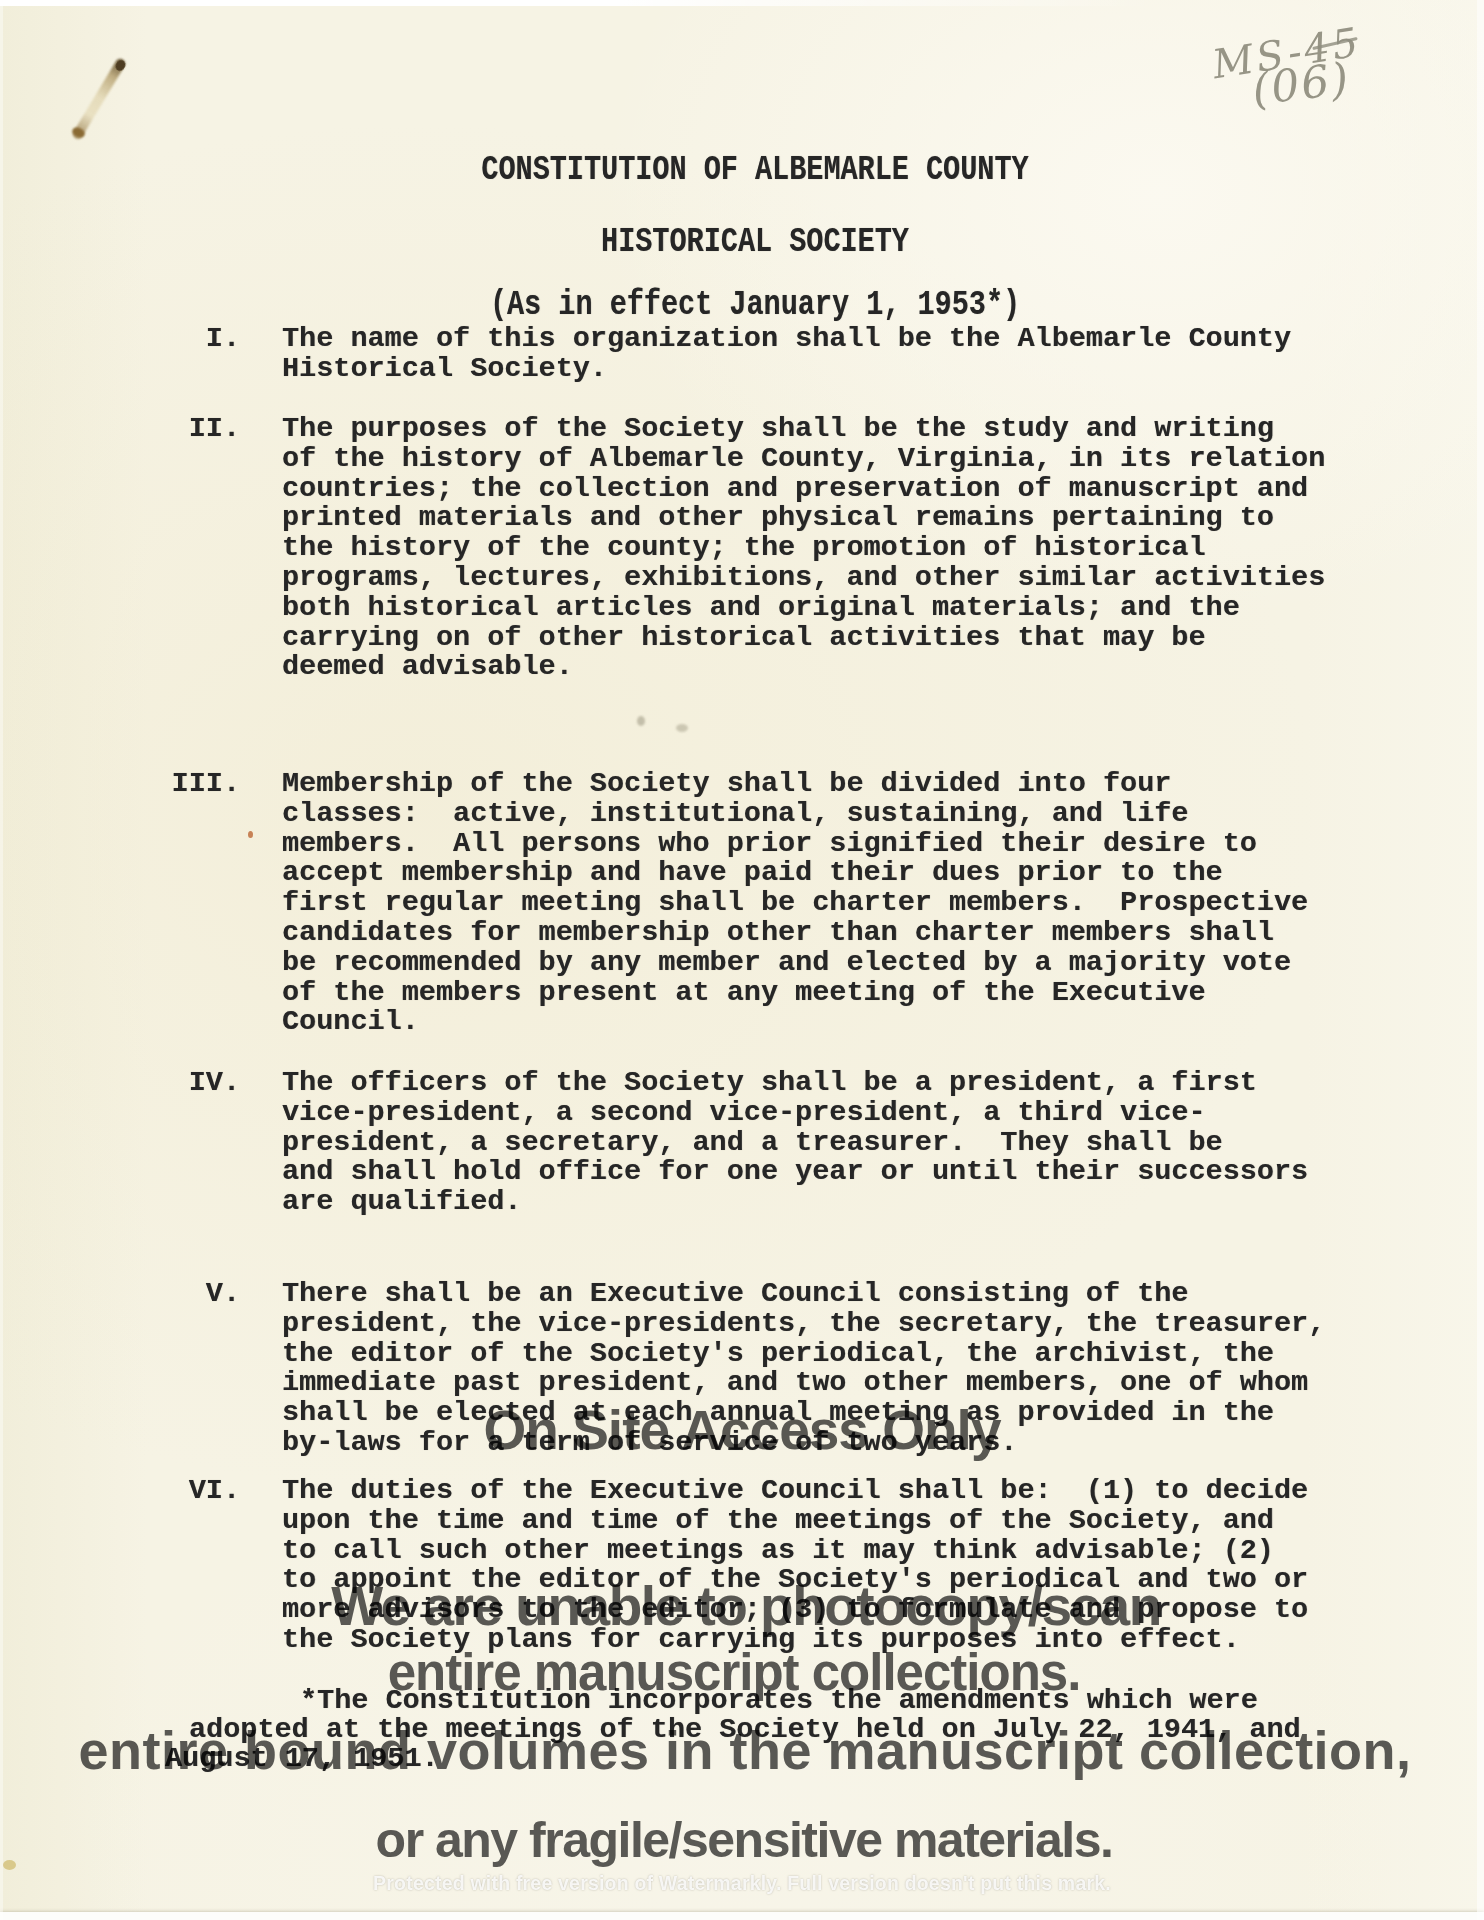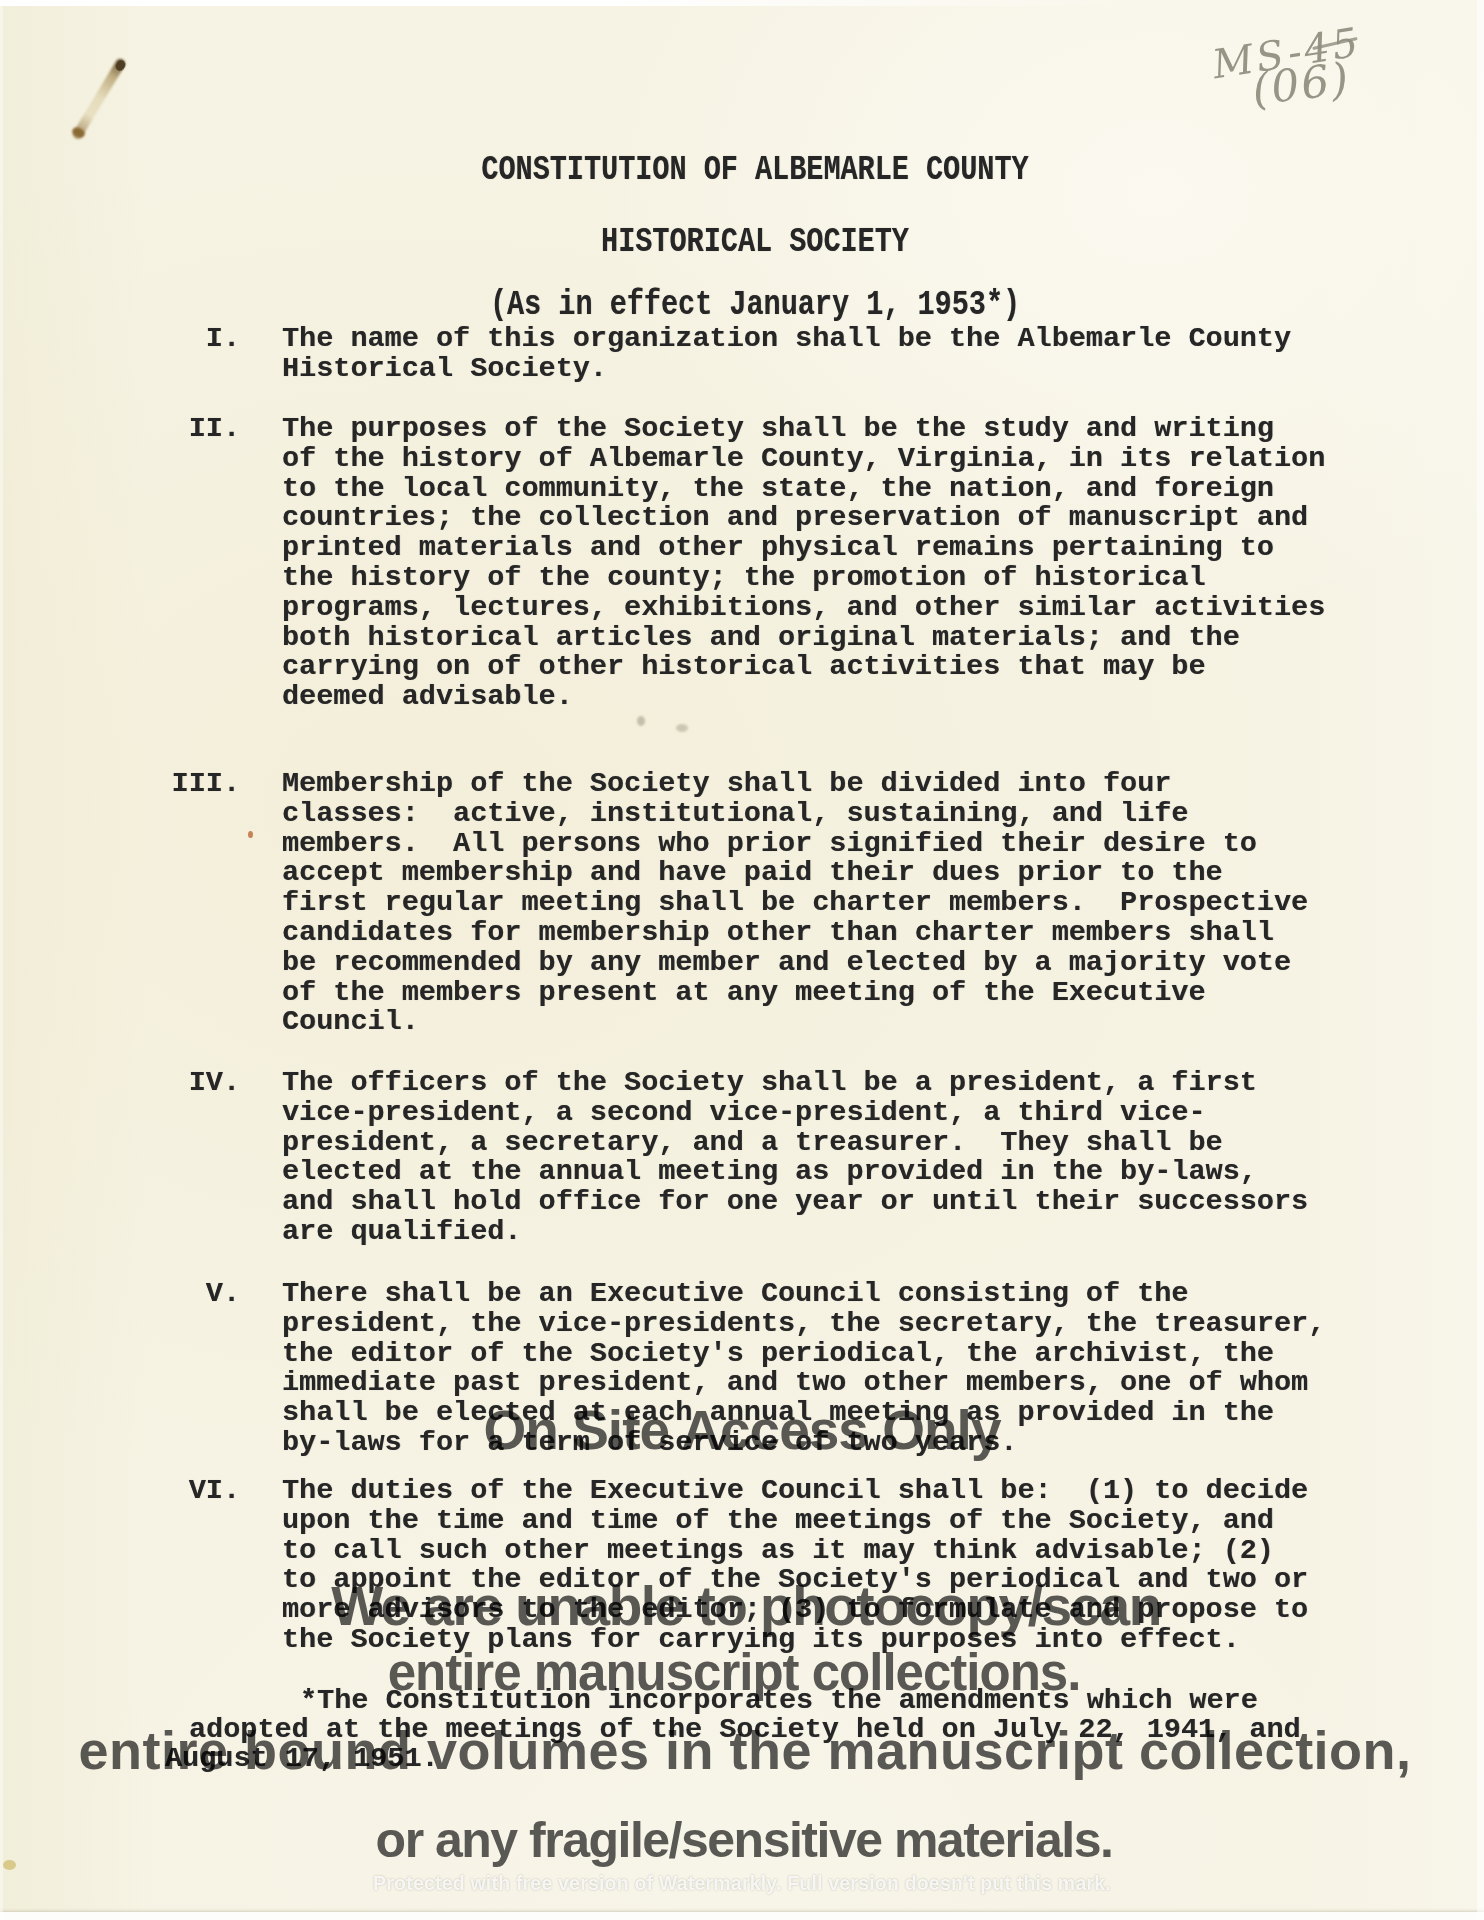--- a/index.html
+++ b/index.html
@@ -85,21 +85,20 @@
         <div class="tline">The name of this organization shall be the Albemarle County</div>
         <div class="tline">Historical Society.</div>
       </div>
   </div>
 
   <div class="article typed" style="top:414px">
     <div class="numeral">II.</div>
     <div>
         <div class="tline">The purposes of the Society shall be the study and writing</div>
         <div class="tline">of the history of Albemarle County, Virginia, in its relation</div>
-        <div class="tline">to the local community, the state, the nation, and foreign</div>
         <div class="tline">countries; the collection and preservation of manuscript and</div>
         <div class="tline">printed materials and other physical remains pertaining to</div>
         <div class="tline">the history of the county; the promotion of historical</div>
         <div class="tline">programs, lectures, exhibitions, and other similar activities</div>
         <div class="tline">both historical articles and original materials; and the</div>
         <div class="tline">carrying on of other historical activities that may be</div>
         <div class="tline">deemed advisable.</div>
       </div>
   </div>
 
@@ -117,21 +116,20 @@
         <div class="tline">Council.</div>
       </div>
   </div>
 
   <div class="article typed" style="top:1068px">
     <div class="numeral">IV.</div>
     <div>
         <div class="tline">The officers of the Society shall be a president, a first</div>
         <div class="tline">vice-president, a second vice-president, a third vice-</div>
         <div class="tline">president, a secretary, and a treasurer.  They shall be</div>
-        <div class="tline">elected at the annual meeting as provided in the by-laws,</div>
         <div class="tline">and shall hold office for one year or until their successors</div>
         <div class="tline">are qualified.</div>
       </div>
   </div>
 
   <div class="article typed" style="top:1279px">
     <div class="numeral">V.</div>
     <div>
         <div class="tline">There shall be an Executive Council consisting of the</div>
         <div class="tline">president, the vice-presidents, the secretary, the treasurer,</div>

